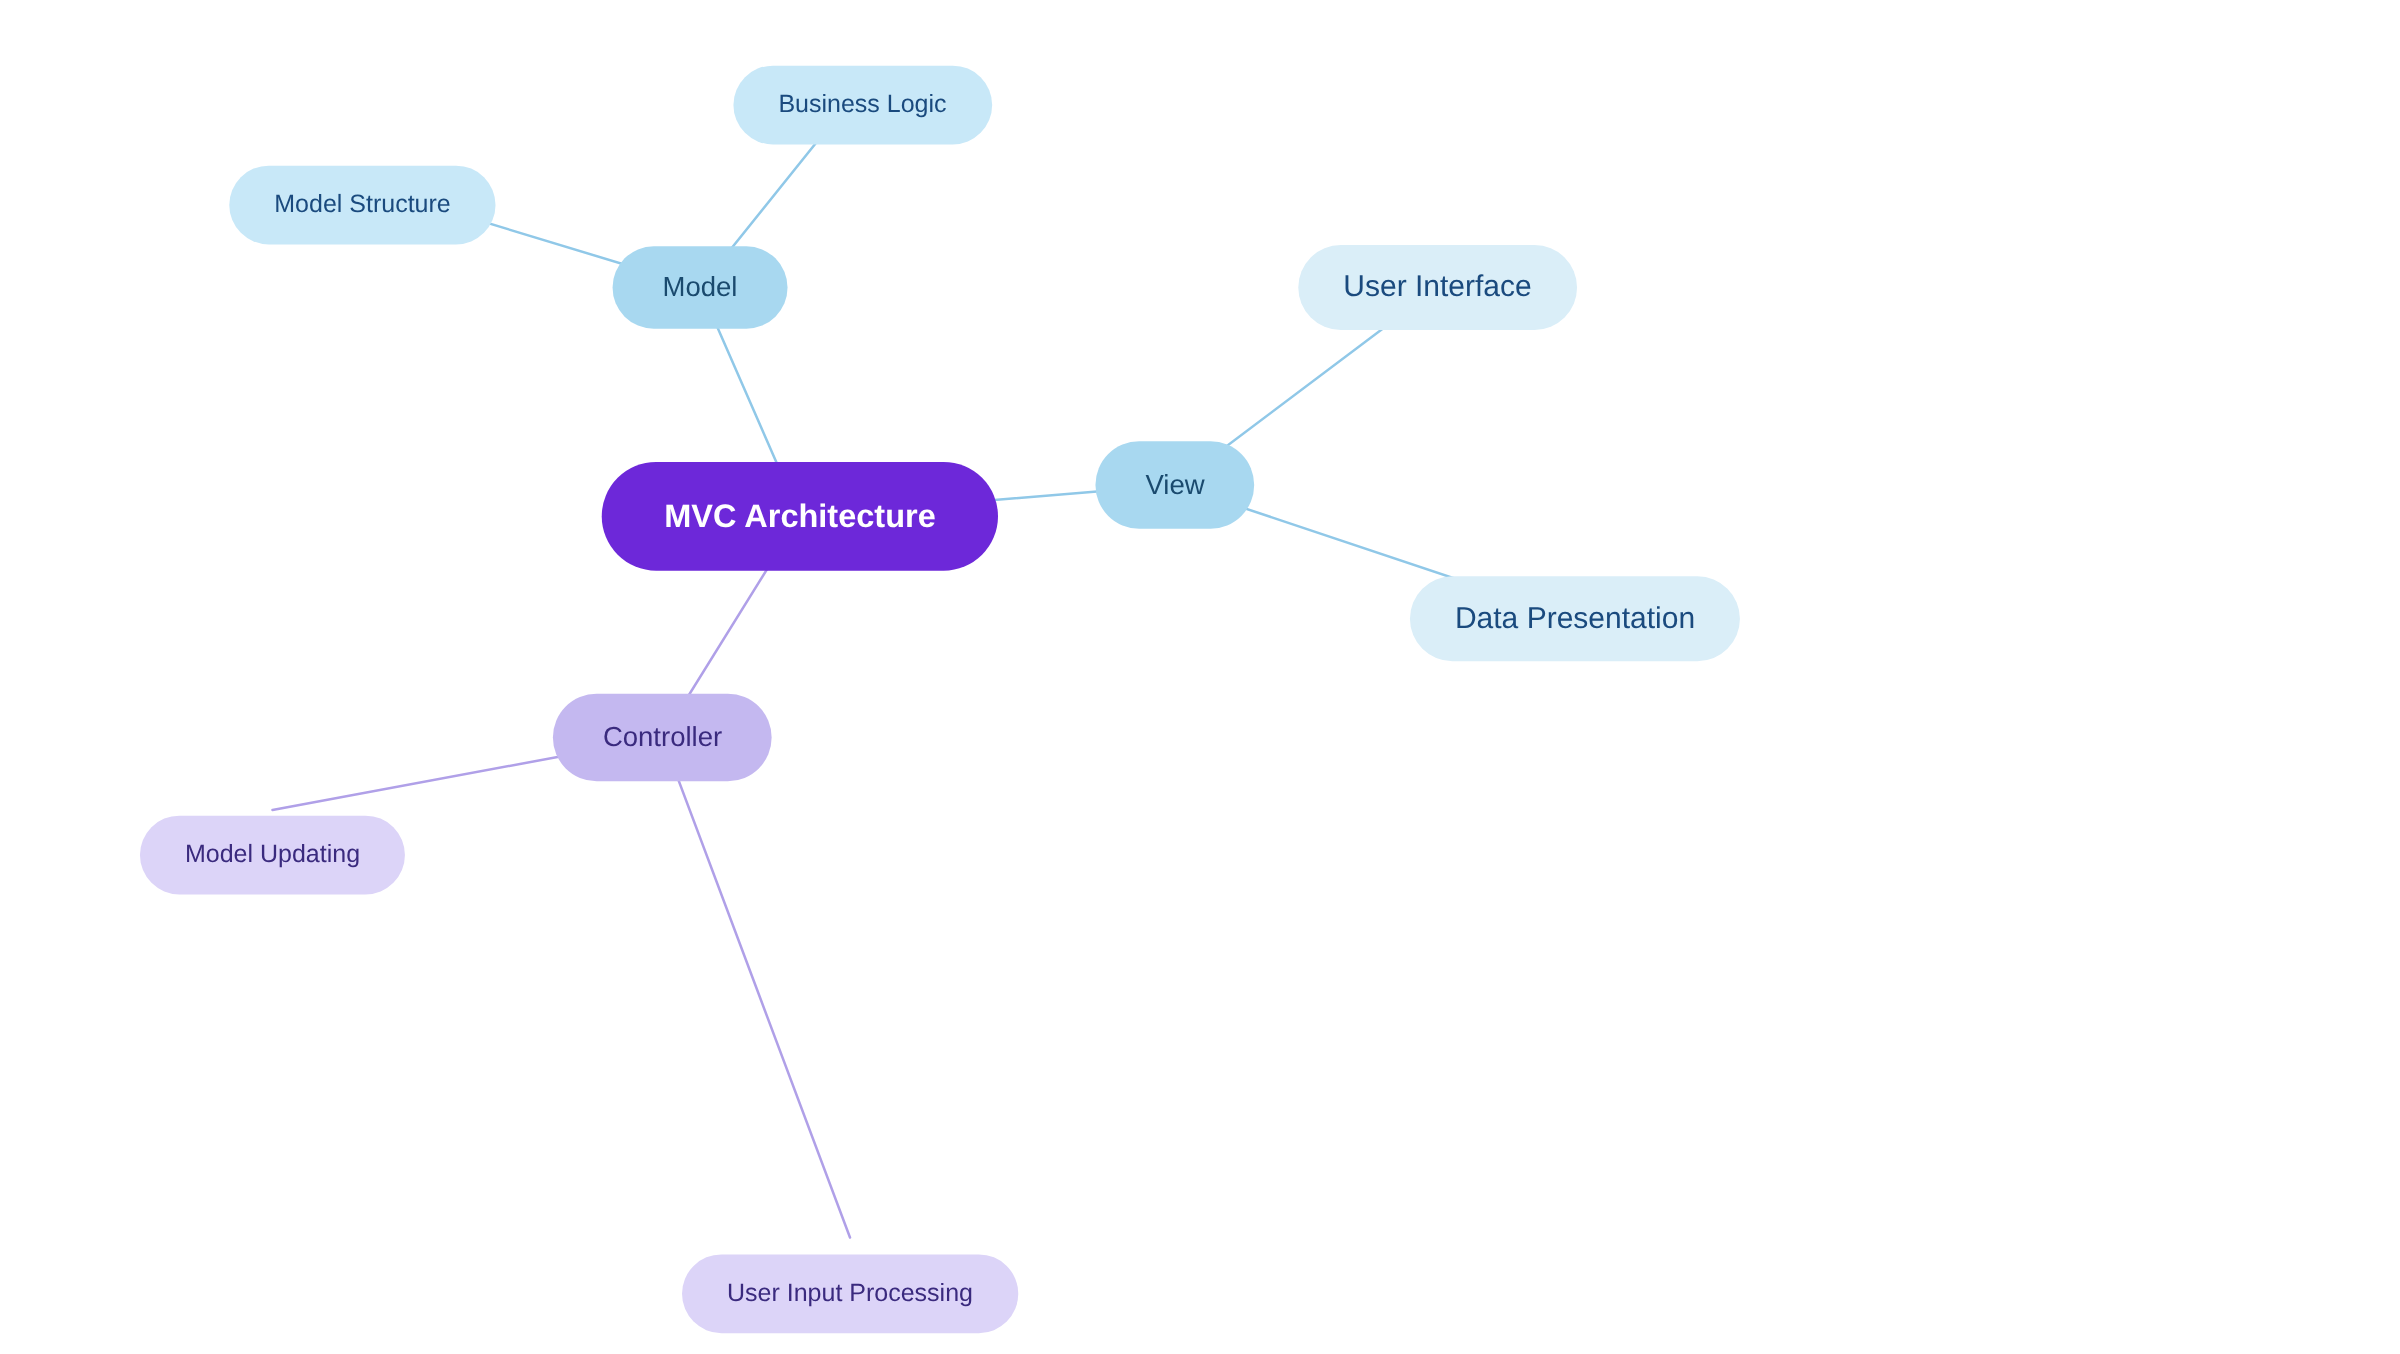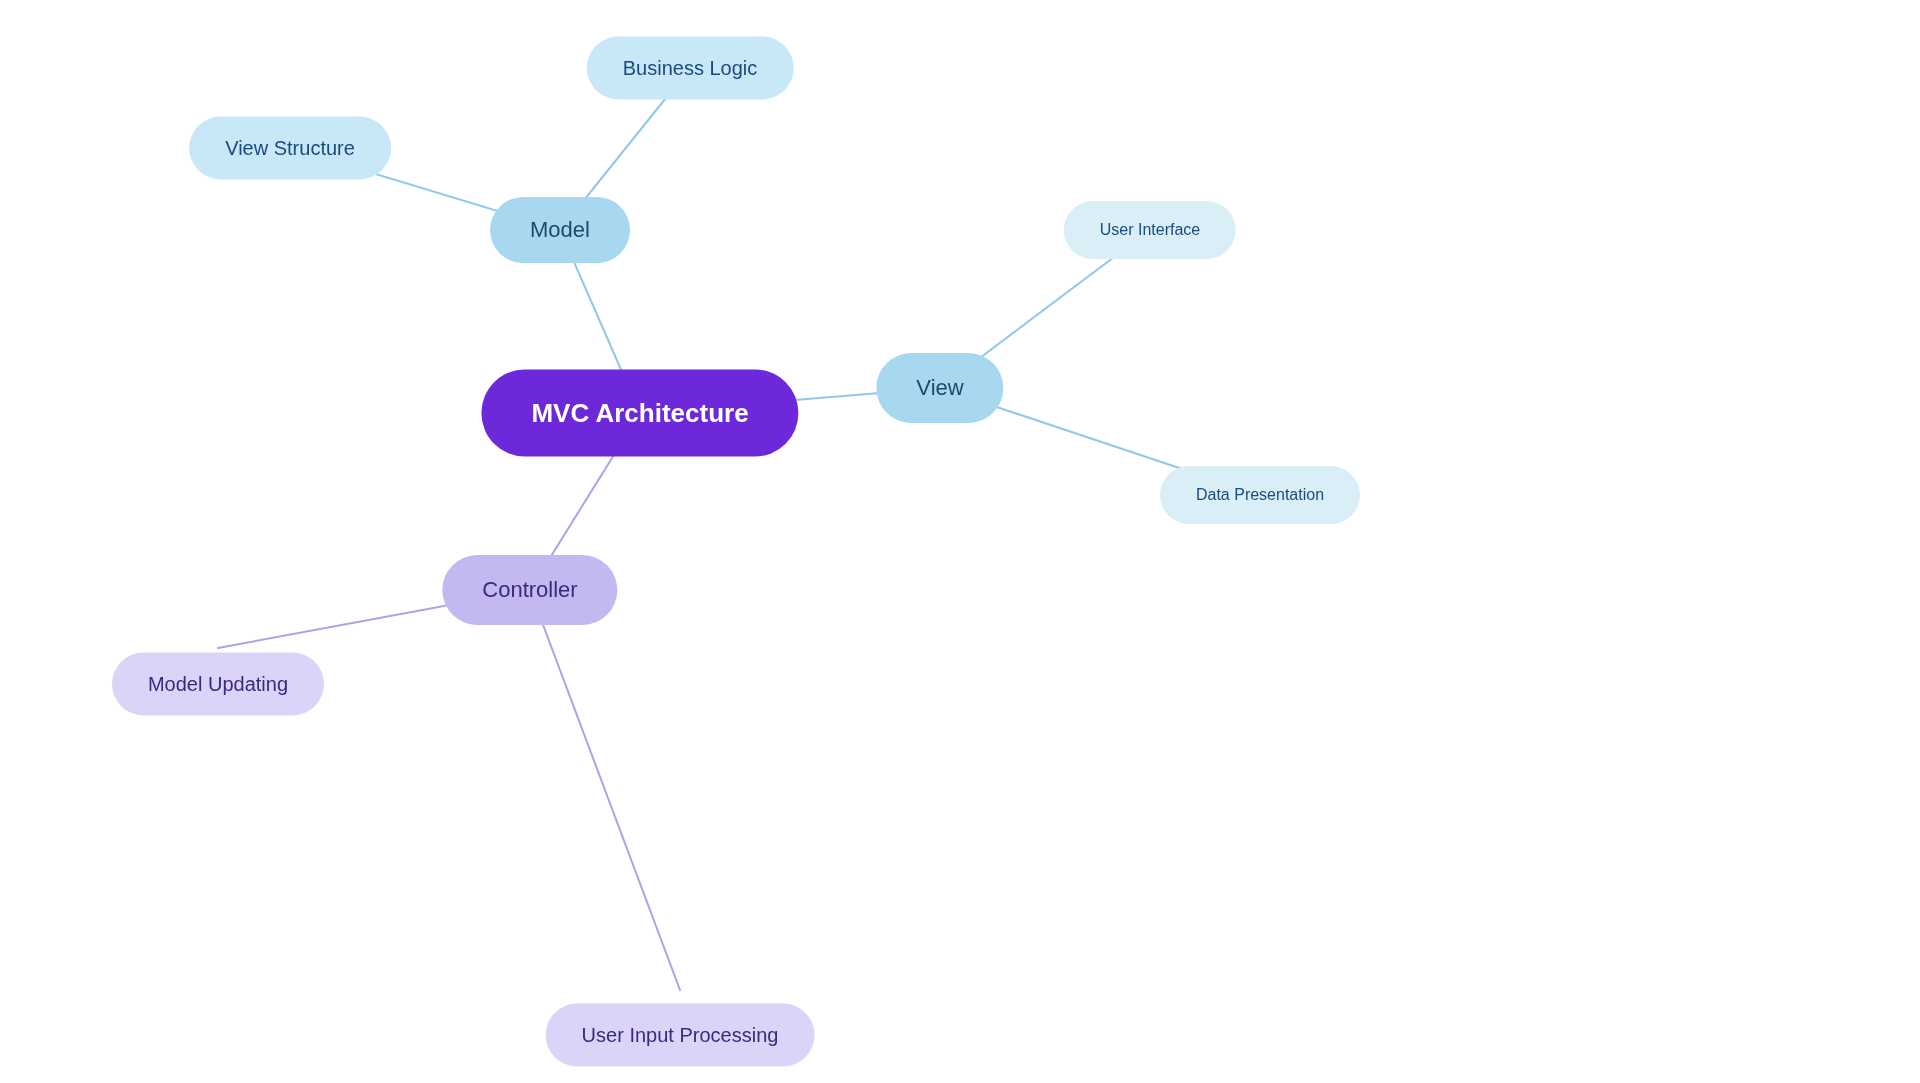--- a/index.html
+++ b/index.html
@@ -56,33 +56,34 @@
       color: #3a2a7e;
       padding: 22px 40px;
       font-size: 22px;
     }
     .node-leaf-blue {
       background: #c8e8f8;
       color: #1a4a7e;
       padding: 20px 36px;
       font-size: 20px;
       font-weight: 400;
+      margin-top: 16px;
     }
     .node-leaf-purple {
       background: #dcd4f8;
       color: #3a2a7e;
       padding: 20px 36px;
       font-size: 20px;
       font-weight: 400;
     }
     .node-leaf-light-blue {
       background: #daeef8;
       color: #1a4a7e;
       padding: 20px 36px;
-      font-size: 16px;
+      font-size: 24px;
       font-weight: 400;
     }
   </style>
 </head>
 <body>
 
 <svg id="mind-map-lines">
     <line x1="640" y1="413" x2="560" y2="230" stroke="#90c8e8" stroke-width="2" stroke-linecap="round"></line>
     <line x1="640" y1="413" x2="940" y2="388" stroke="#90c8e8" stroke-width="2" stroke-linecap="round"></line>
     <line x1="640" y1="413" x2="530" y2="590" stroke="#b0a0e8" stroke-width="2" stroke-linecap="round"></line>
@@ -108,21 +109,21 @@
 
 <div class="node node-controller" style="left: 530px; top: 590px; text-align: right;">
   <span>Controller</span>
 </div>
 
 <div class="node node-leaf-blue" style="left: 690px; top: 68px;">
   <span>Business Logic</span>
 </div>
 
 <div class="node node-leaf-blue" style="left: 290px; top: 148px;">
-  <span>View Structure</span>
+  <span>Model Structure</span>
 </div>
 
 <div class="node node-leaf-light-blue" style="left: 1150px; top: 230px;">
   <span>User Interface</span>
 </div>
 
 <div class="node node-leaf-light-blue" style="left: 1260px; top: 495px;">
   <span>Data Presentation</span>
 </div>
 

